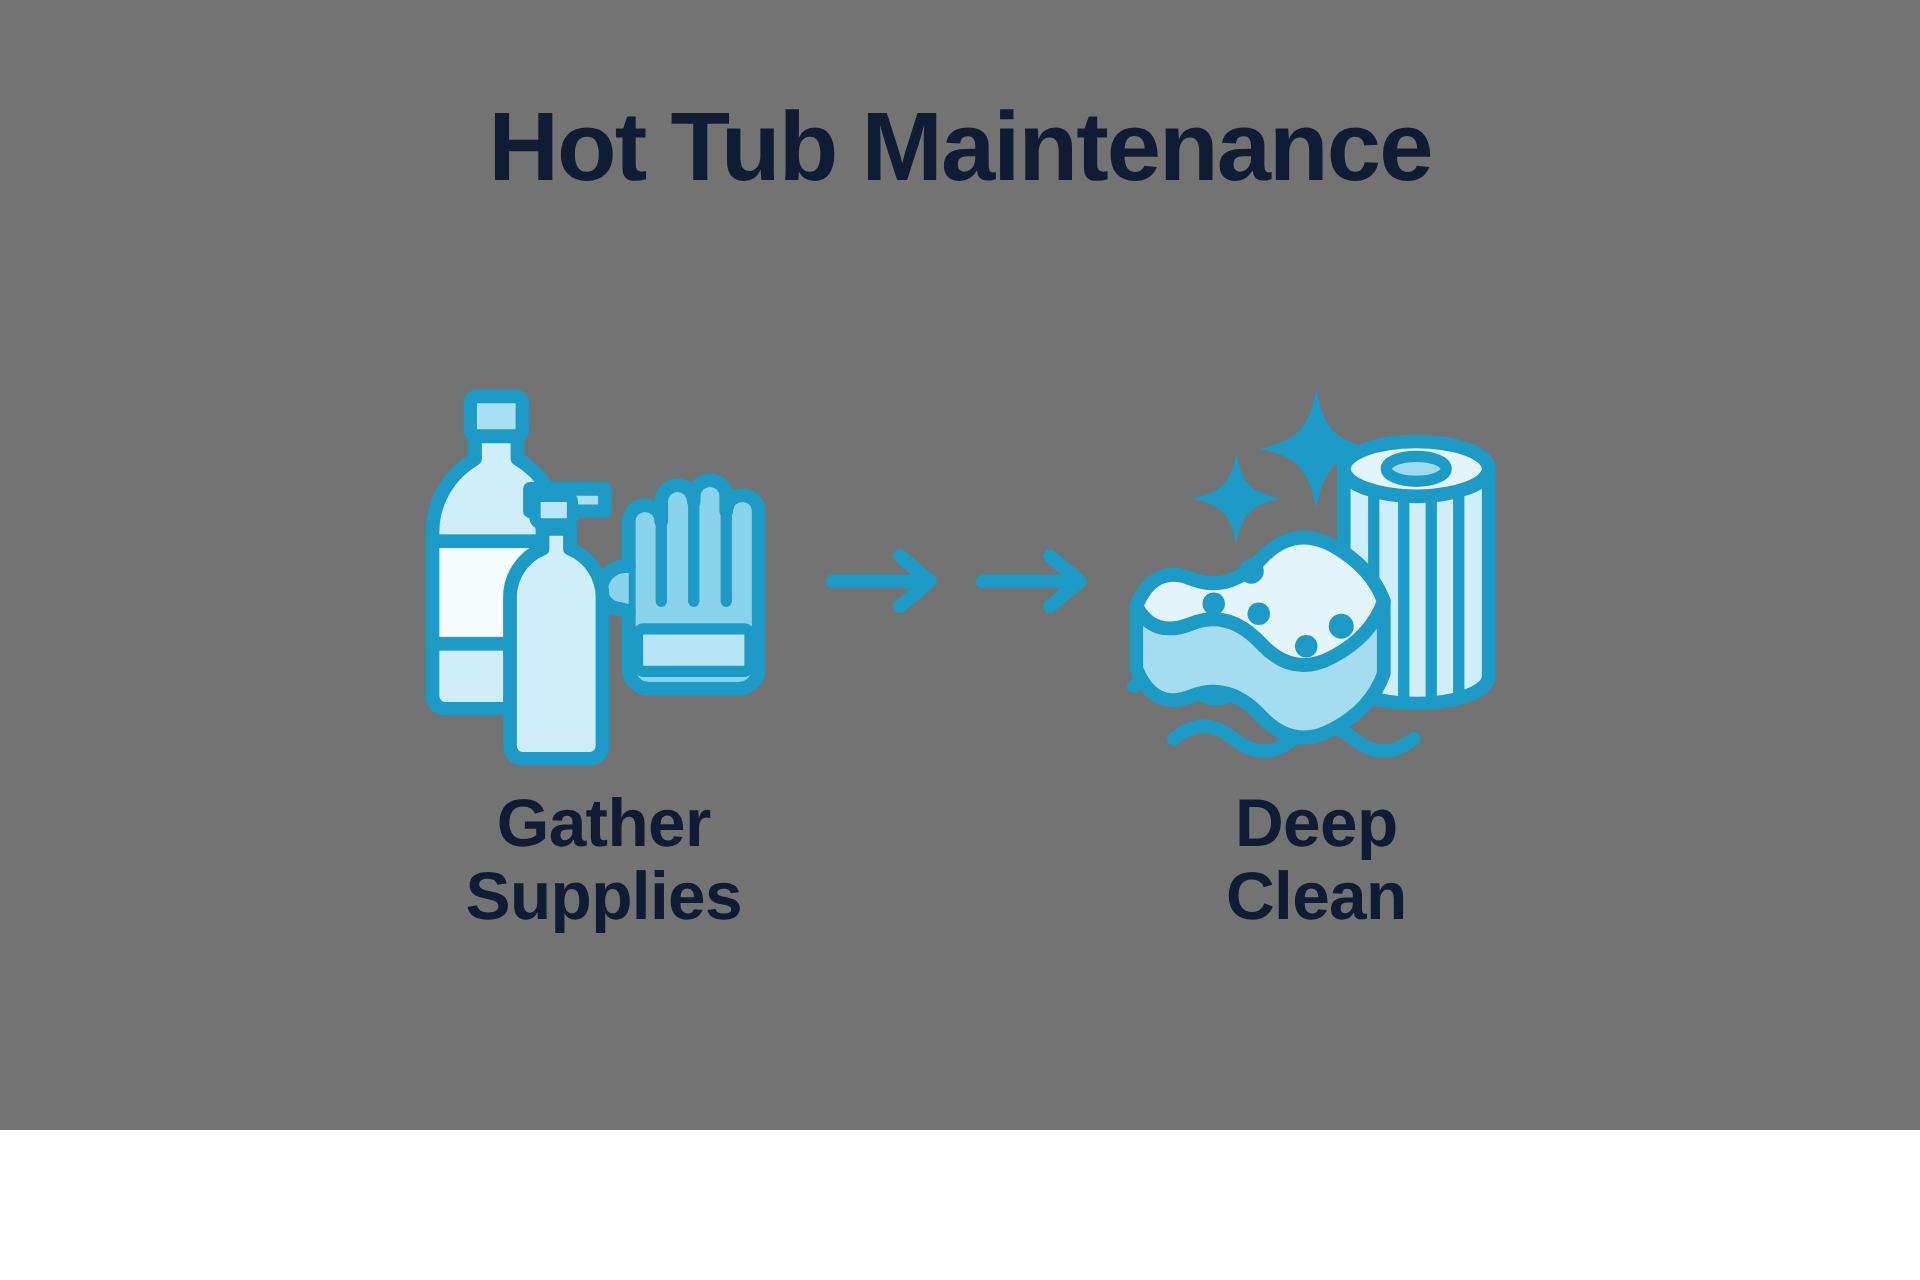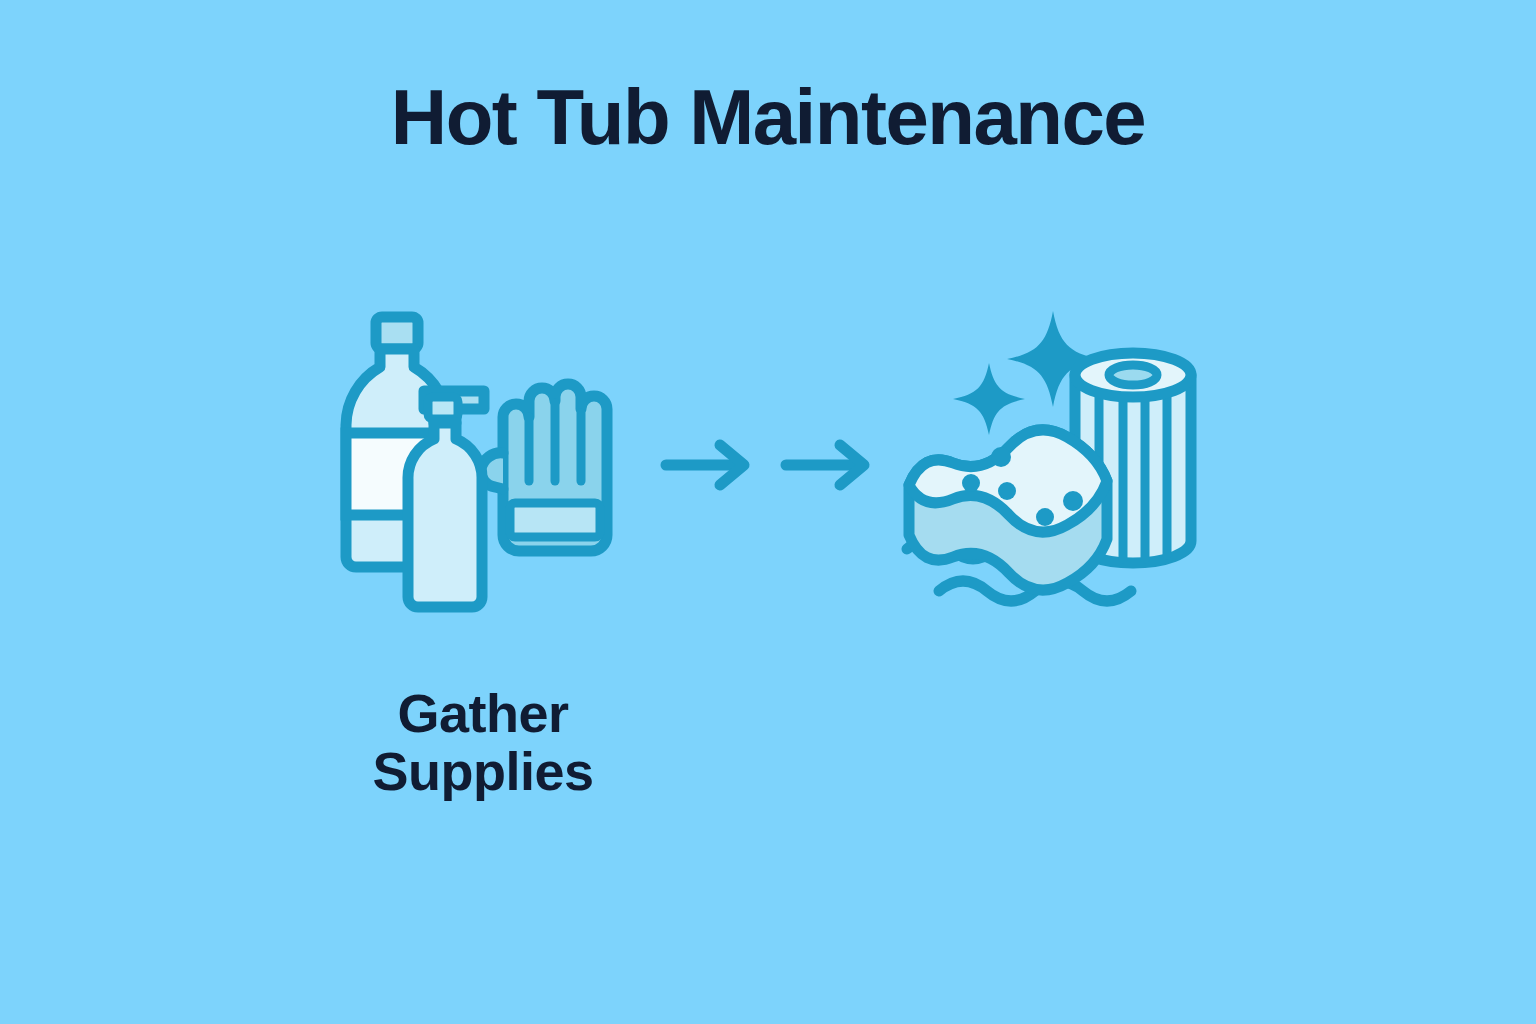--- a/index.html
+++ b/index.html
@@ -9,23 +9,23 @@
   }
   body {
     width: 1536px;
     height: 1024px;
     font-family: "Liberation Sans", sans-serif;
     overflow: hidden;
     position: relative;
   }
   #infographic {
     width: 1536px;
-    height: 1024px;
+    height: 904px;
     position: relative;
-    background: #7dd3fc;
+    background: #737373;
     box-sizing: border-box;
   }
   #title {
     position: absolute;
     top: 78px;
     left: 0;
     width: 1536px;
     text-align: center;
     font-size: 78px;
     font-weight: 700;
@@ -55,21 +55,20 @@
     width: 330px;
     height: 330px;
     display: flex;
     align-items: center;
     justify-content: center;
   }
   .step-art svg {
     display: block;
   }
   .step-label {
-    margin-top: 54px;
     text-align: center;
     font-size: 54px;
     font-weight: 700;
     color: #101c33;
     line-height: 1.08;
     letter-spacing: -0.5px;
     white-space: pre-line;
   }
   .arrow {
     width: 120px;
@@ -226,16 +225,18 @@
             <g fill="#1d9ac6">
               <circle cx="78" cy="178" r="9"></circle>
               <circle cx="108" cy="152" r="10"></circle>
               <circle cx="114" cy="186" r="9"></circle>
               <circle cx="152" cy="212" r="9"></circle>
               <circle cx="180" cy="196" r="10"></circle>
             </g>
           </g>
         </svg>
       </div>
+      <div class="step-label">Deep
+Clean</div>
     </div>
 
   </div>
 </div>
 
 </body></html>

